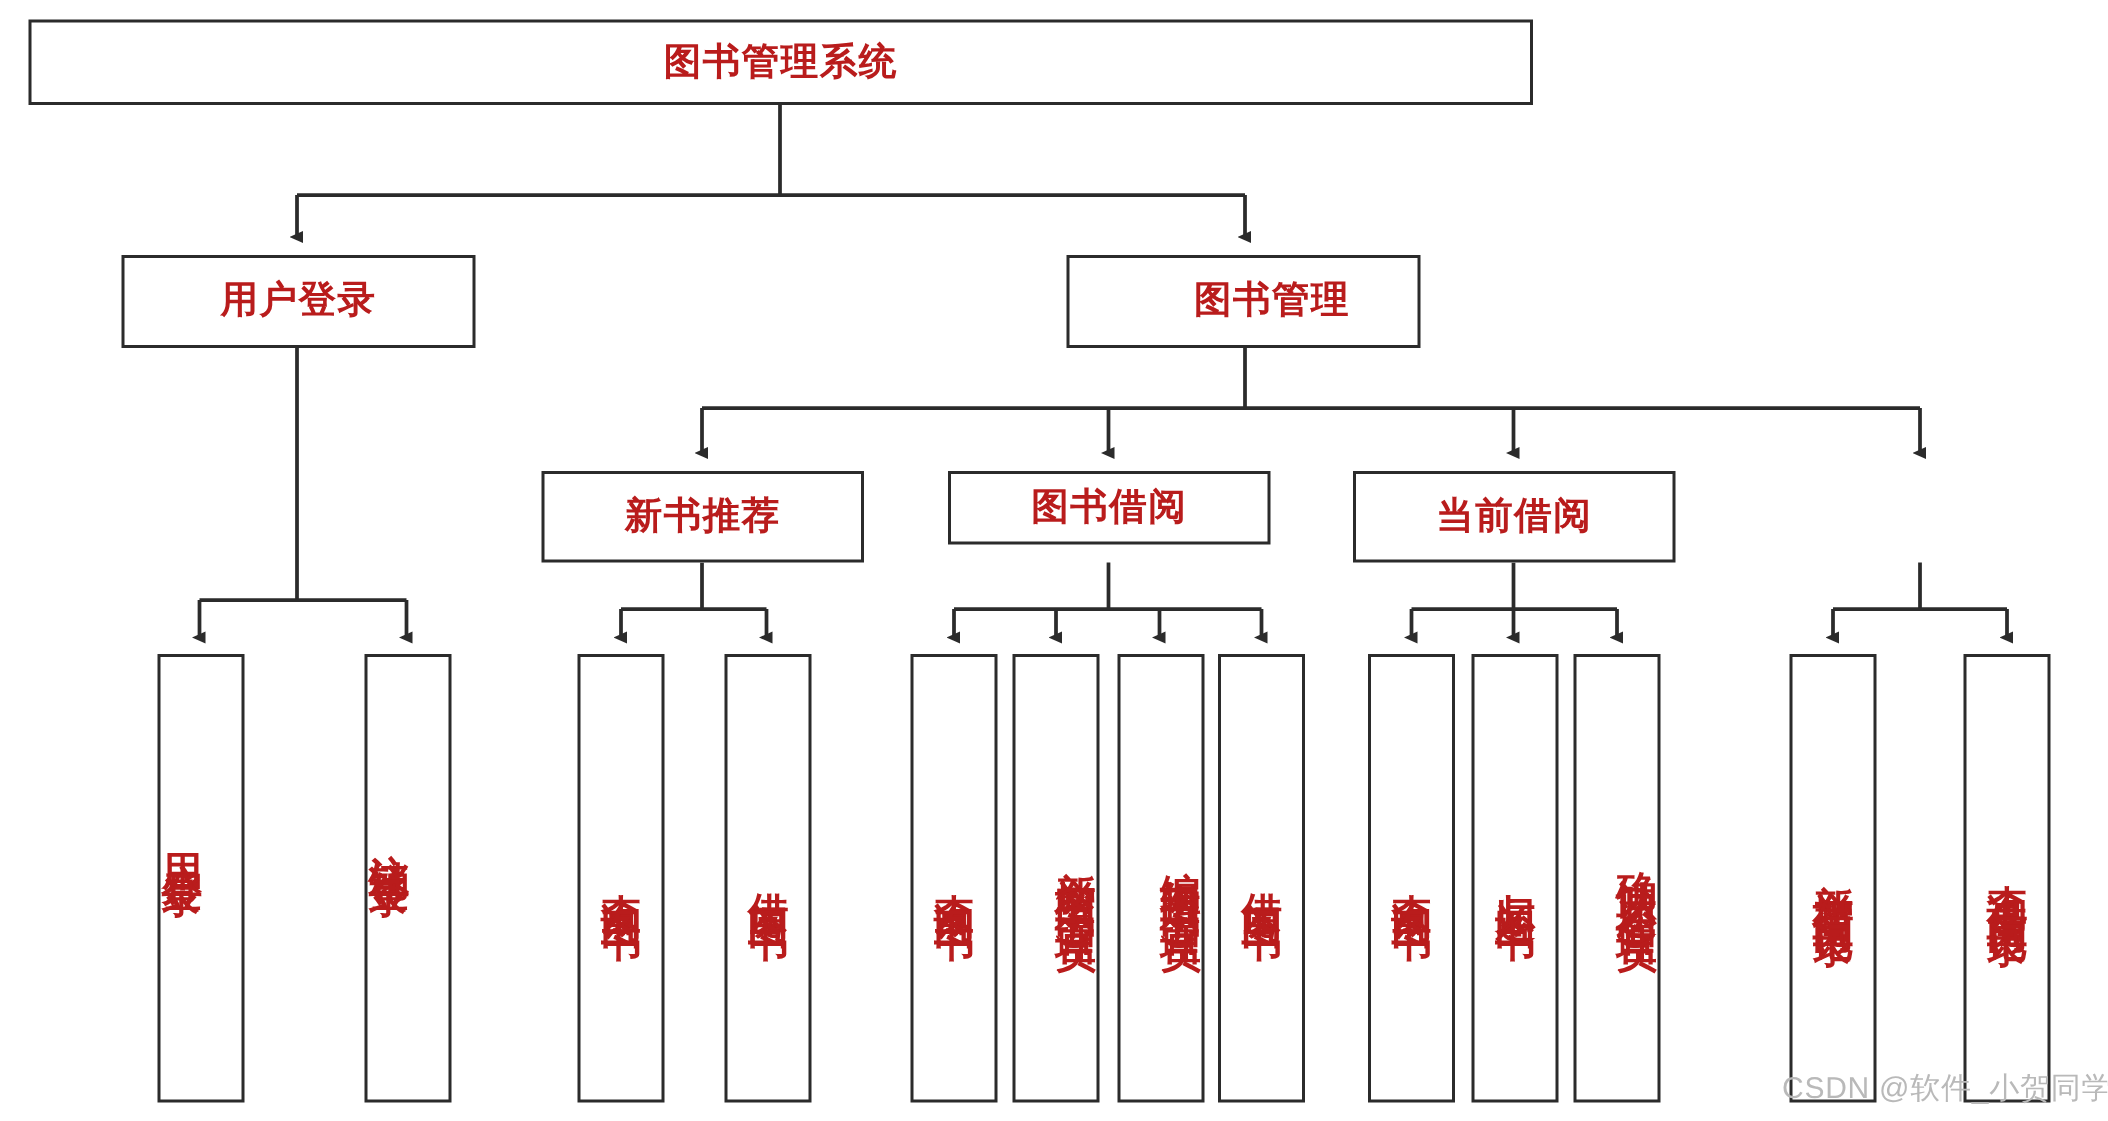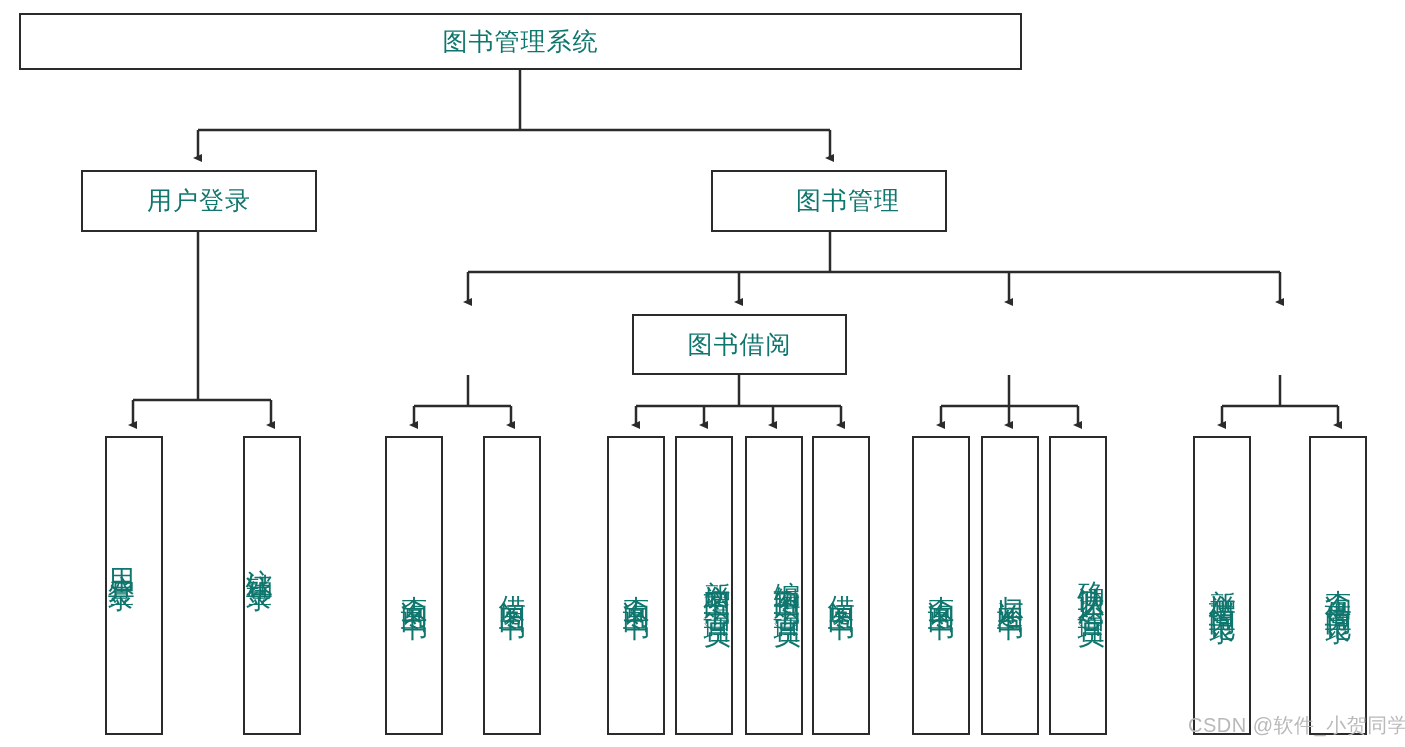--- a/index.html
+++ b/index.html
@@ -21,21 +21,22 @@
     pointer-events:none;
   }
   .node{
     position:absolute;
     box-sizing:border-box;
     border:2.5px solid #2b2b2b;
     background:#ffffff;
     display:flex;
     align-items:center;
     justify-content:center;
-    color:#0f766e;
+    color:#b91c1c;
+    font-weight:bold;
   }
   .node.h{
     font-size:25px;
     line-height:1.1;
     letter-spacing:1px;
   }
   .node.v{
     writing-mode:vertical-rl;
     text-orientation:upright;
     font-size:27px;
@@ -115,22 +116,28 @@
     <span>图书管理系统</span>
   </div>
 
   <div class="node h" style="left:81px;top:170px;width:236px;height:62px;">
     <span>用户登录</span>
   </div>
   <div class="node h" style="left:711px;top:170px;width:236px;height:62px;padding-left:38px;">
     <span>图书管理</span>
   </div>
 
-  <div class="node h" style="left:632px;top:314px;width:215px;height:61px;">
+  <div class="node h" style="left:361px;top:314px;width:215px;height:61px;">
+    <span>新书推荐</span>
+  </div>
+  <div class="node h" style="left:632px;top:314px;width:215px;height:49px;">
     <span>图书借阅</span>
+  </div>
+  <div class="node h" style="left:902px;top:314px;width:215px;height:61px;">
+    <span>当前借阅</span>
   </div>
 
   <div class="node v bottomish" style="left:105px;top:436px;width:58px;height:299px;">
     <span>用户登录</span>
   </div>
   <div class="node v bottomish" style="left:243px;top:436px;width:58px;height:299px;">
     <span>注销登录</span>
   </div>
 
   <div class="node v mid" style="left:385px;top:436px;width:58px;height:299px;">

